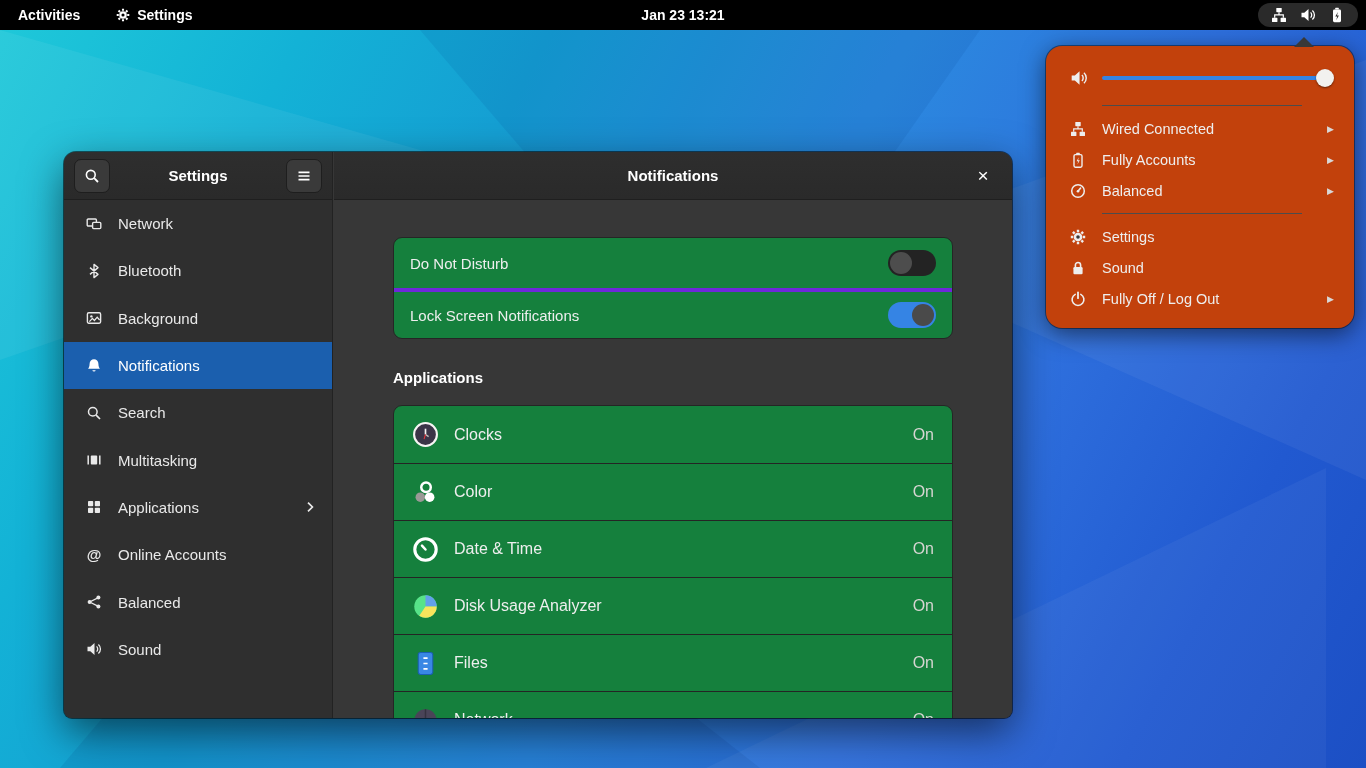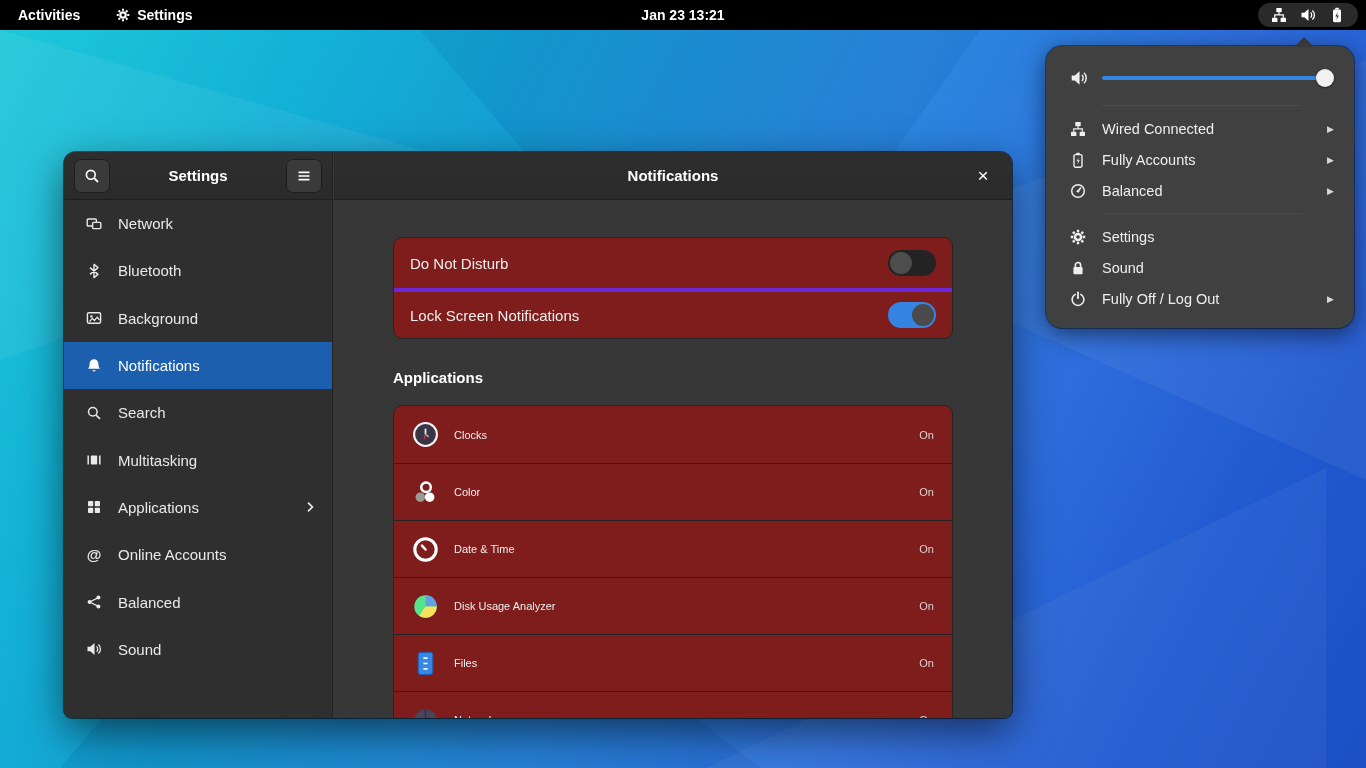--- a/index.html
+++ b/index.html
@@ -49,38 +49,38 @@
   .side-row.selected { background:#1b5fae; color:#fff; }
   .side-row .grow { flex:1; }
   .at-icon { color:#e9e9e9; font-size:15px; font-weight:700; width:16px; text-align:center; }
 
   .main { position:absolute; left:270px; top:0; right:0; height:100%; background:#373737; }
   .main-header { height:48px; background:linear-gradient(#2e2e2e,#2a2a2a); border-bottom:1px solid #1f1f1f;
     display:flex; align-items:center; justify-content:center; position:relative; }
   .close-btn { position:absolute; right:10px; top:0; height:48px; width:38px; display:flex; align-items:center;
     justify-content:center; color:#fff; font-size:19px; cursor:pointer; }
   .content { position:absolute; top:48px; left:0; right:0; bottom:0; overflow:hidden; }
-  .card { width:560px; margin:0 auto; background:#7f1d1d; border-radius:9px; border:1px solid #252525; }
+  .card { width:560px; margin:0 auto; background:#15803d; border-radius:9px; border:1px solid #252525; }
   .card-row { height:50px; display:flex; align-items:center; padding:0 16px; gap:14px; color:#eee; font-size:15px; }
   .card-row + .card-row { border-top:4px solid #6d28d9; }
   .card.toggles { margin-top:37px; }
   .section-title { width:560px; margin:30px auto 0; color:#fff; font-weight:700; font-size:15px; height:20px; }
   .card.apps { margin-top:16px; border-radius:9px 9px 0 0; }
-  .app-row { height:57px; display:flex; align-items:center; padding:0 18px; gap:15px; color:#eee; font-size:11px; cursor:pointer; }
+  .app-row { height:57px; display:flex; align-items:center; padding:0 18px; gap:15px; color:#eee; font-size:16px; cursor:pointer; }
   .app-row + .app-row { border-top:1px solid #242424;align-items:center; }
   .app-status { margin-left:auto; color:#d6d5d2; }
   .app-icon { width:27px; height:27px; flex:none; }
 
   .toggle { width:48px; height:26px; border-radius:13px; background:#232323; margin-left:auto; position:relative; cursor:pointer; }
   .toggle .knob { position:absolute; top:2px; left:2px; width:22px; height:22px; border-radius:50%; background:#4d4d4d; transition:left .1s; }
   .toggle[data-state="on"] { background:#3584e4; }
   .toggle[data-state="on"] .knob { left:24px; background:#4a4a4a; }
 
   
-  .sysmenu { position:absolute; left:1046px; top:46px; width:308px; background:#404040;
+  .sysmenu { position:absolute; left:1046px; top:46px; width:308px; background:#c2410c;
     border-radius:16px; box-shadow:0 6px 24px rgba(0,0,0,0.55), 0 0 0 1px rgba(0,0,0,0.4);
     padding:12px 0 14px; z-index:60; color:#eee; }
   .sysmenu:before { content:""; position:absolute; top:-9px; left:248px; width:0; height:0;
     border-left:10px solid transparent; border-right:10px solid transparent; border-bottom:10px solid #383838; }
   .vol-row { height:40px; display:flex; align-items:center; gap:14px; padding:0 22px 0 24px; }
   .vol-slider { flex:1; position:relative; height:18px; cursor:pointer; }
   .vol-track { position:absolute; top:7px; left:0; right:0; height:4px; border-radius:2px; background:#3584e4; }
   .vol-knob { position:absolute; top:0; right:-2px; width:18px; height:18px; border-radius:50%; background:#f2f1ef; box-shadow:0 1px 2px rgba(0,0,0,.5); }
   .menu-sep { border-top:1px solid #4c4c4c; margin:7px 52px 7px 56px; }
   .menu-row { height:31px; display:flex; align-items:center; gap:16px; padding:0 20px 0 24px; font-size:14.5px; cursor:pointer; }

